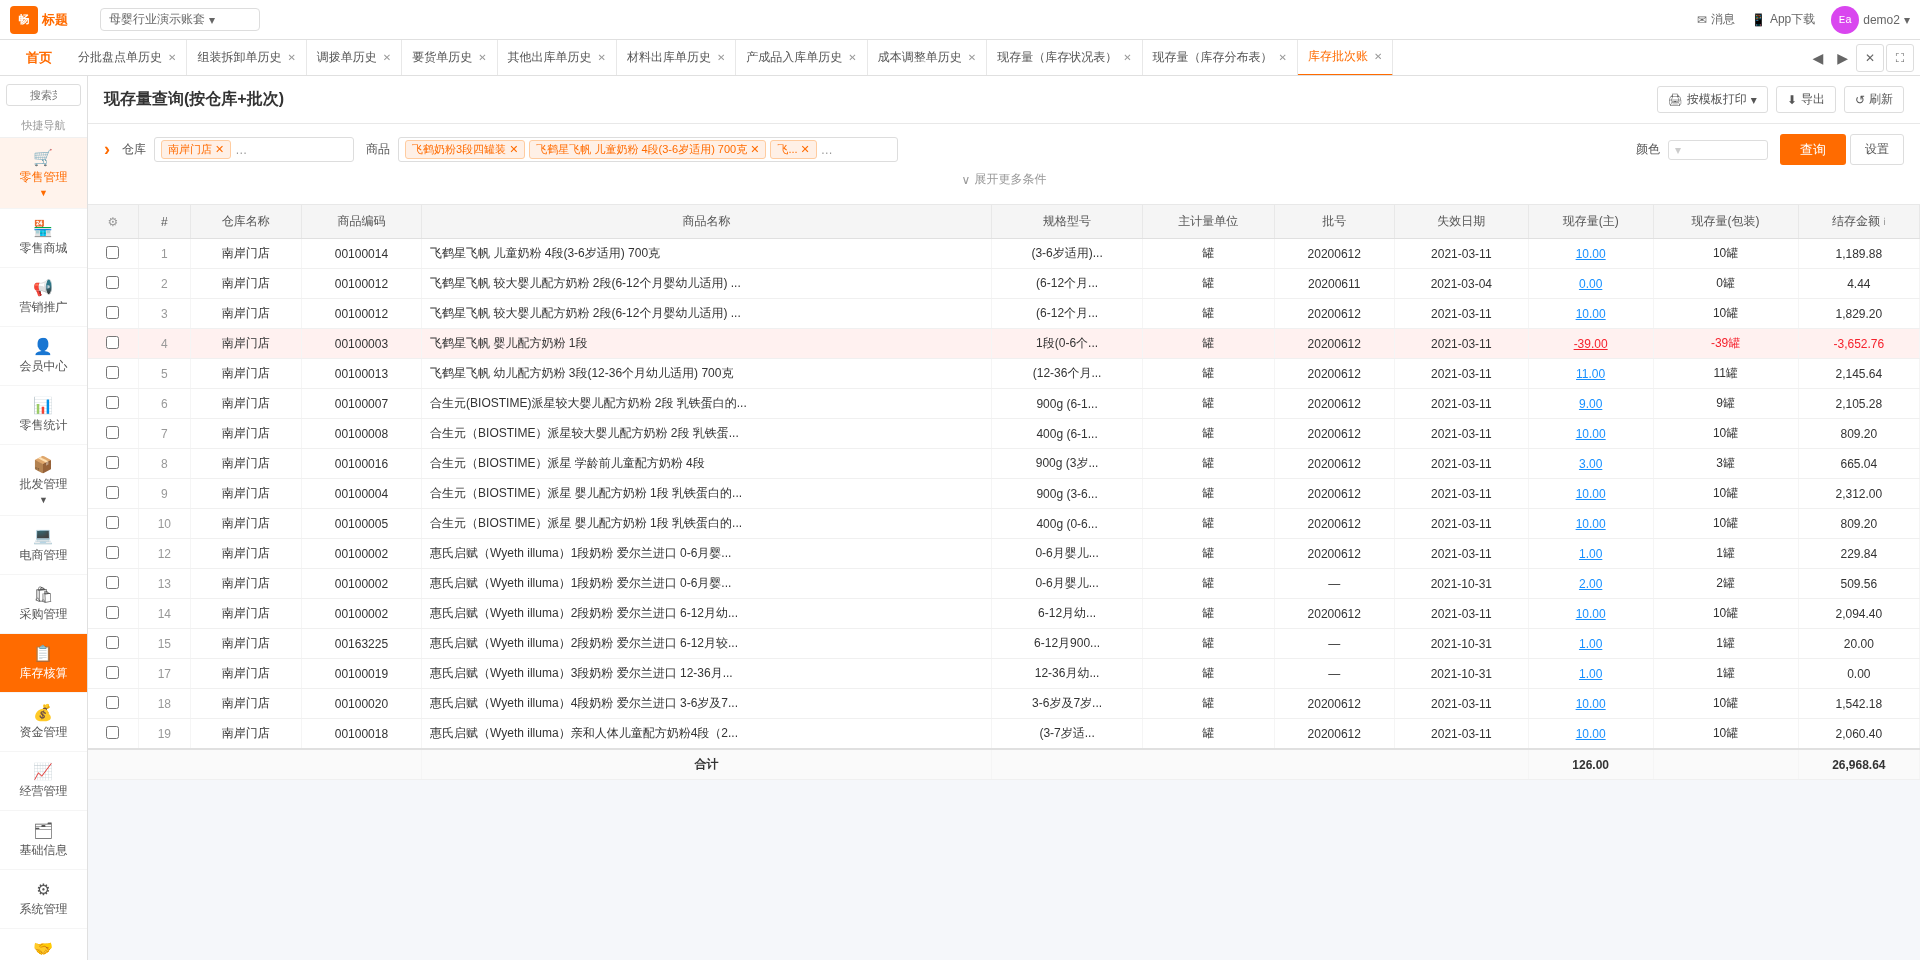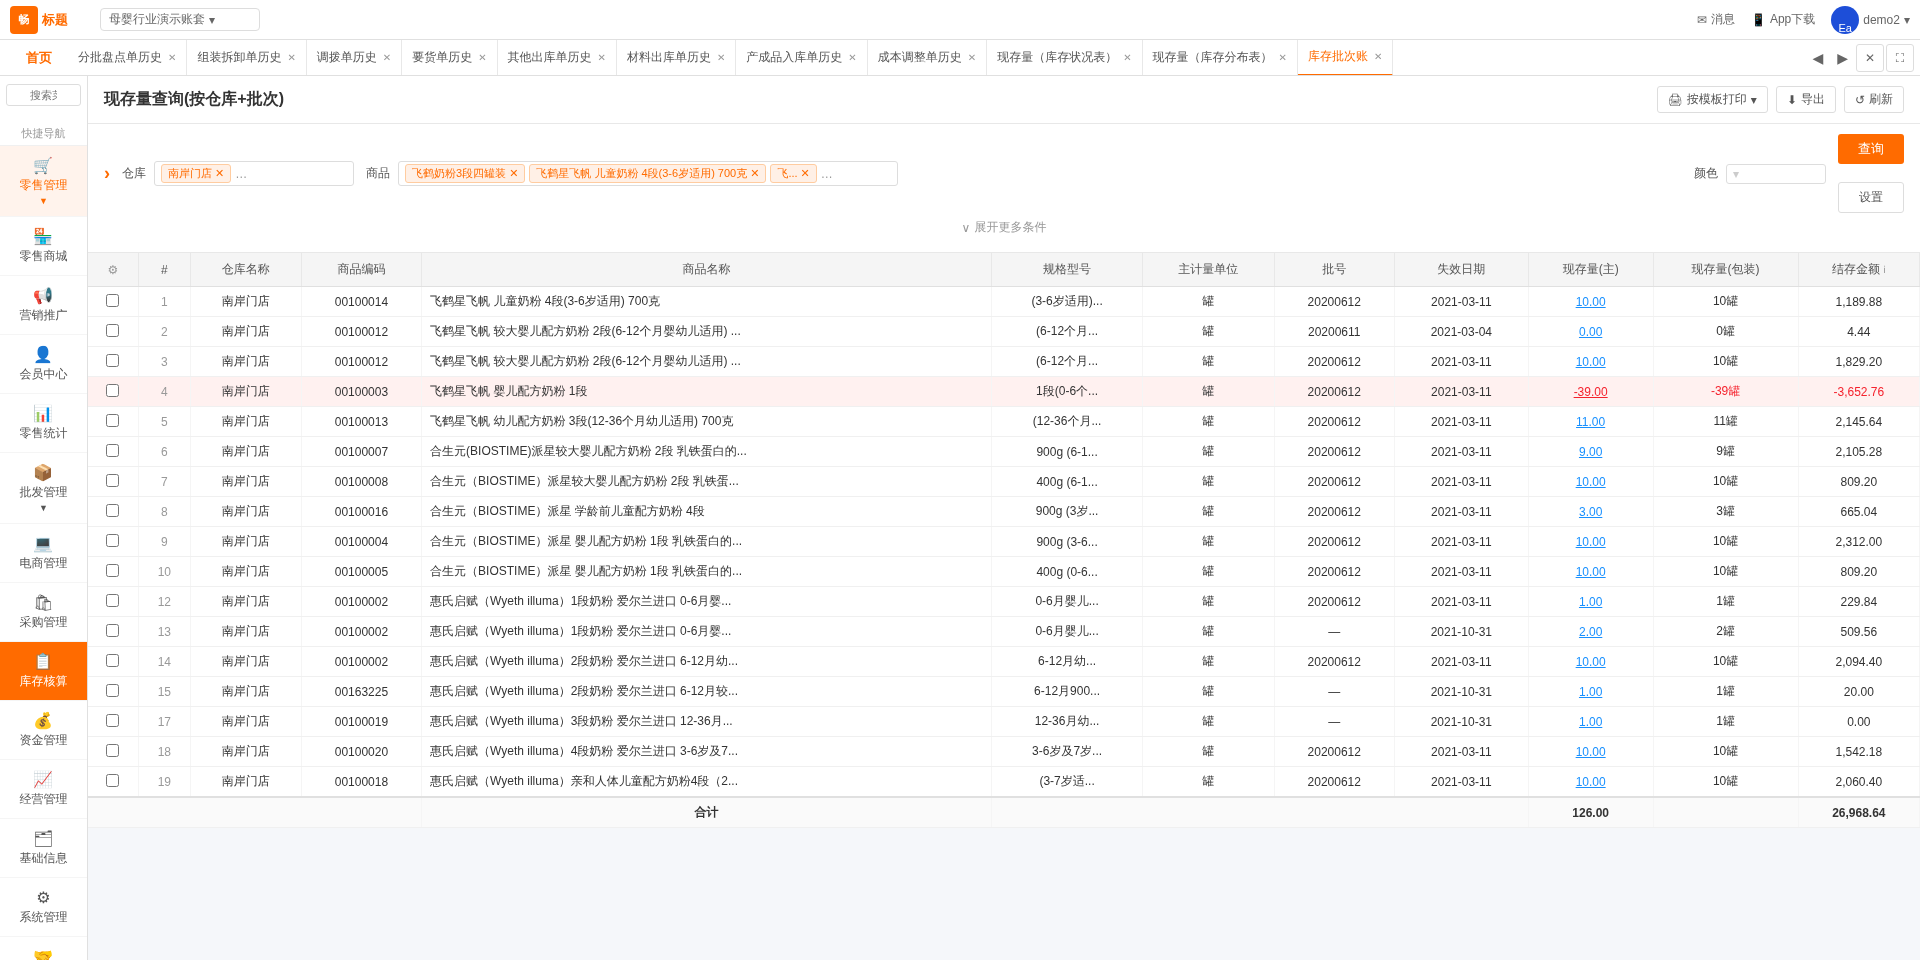--- a/index.html
+++ b/index.html
@@ -8,21 +8,21 @@
     
     .top-bar {
       display: flex; align-items: center; background: #fff; height: 40px;
       border-bottom: 1px solid #e0e0e0; padding: 0 10px; gap: 10px;
     }
     .logo { display: flex; align-items: center; gap: 4px; color: #ff6b00; font-size: 13px; font-weight: bold; min-width: 80px; }
     .logo-icon { width: 28px; height: 28px; background: #ff6b00; border-radius: 4px; display: flex; align-items: center; justify-content: center; color: #fff; font-size: 11px; }
     .industry-selector { display: flex; align-items: center; gap: 4px; border: 1px solid #ddd; border-radius: 4px; padding: 2px 8px; cursor: pointer; color: #666; font-size: 12px; min-width: 160px; }
     .top-right { margin-left: auto; display: flex; align-items: center; gap: 16px; }
     .top-right-item { display: flex; align-items: center; gap: 4px; color: #666; cursor: pointer; font-size: 12px; }
-    .avatar { width: 28px; height: 28px; border-radius: 50%; background: #1d4ed8; display: flex; align-items: flex-end; justify-content: center; color: #fff; font-size: 11px; }
+    .avatar { width: 28px; height: 28px; border-radius: 50%; background: #d946ef; display: flex; align-items: center; justify-content: center; color: #fff; font-size: 11px; font-family: Liberation Mono, monospace; }
 
     
     .tab-bar {
       display: flex; align-items: center; background: #fff; height: 36px;
       border-bottom: 1px solid #e0e0e0; padding: 0 0 0 10px; overflow: hidden;
     }
     .tab-home { padding: 0 16px; color: #ff6b00; font-size: 13px; font-weight: bold; cursor: pointer; line-height: 36px; }
     .tab-item {
       display: flex; align-items: center; padding: 0 10px; height: 36px;
       border-right: 1px solid #e8e8e8; font-size: 12px; color: #555; cursor: pointer;
@@ -34,21 +34,21 @@
     .tab-actions { display: flex; align-items: center; margin-left: auto; gap: 2px; padding-right: 6px; }
     .tab-action-btn { width: 28px; height: 28px; display: flex; align-items: center; justify-content: center; cursor: pointer; color: #666; border: 1px solid #ddd; border-radius: 3px; font-size: 12px; }
 
     
     .main-layout { display: flex; height: calc(100vh - 76px); }
 
     
     .sidebar { width: 88px; background: #fff; border-right: 1px solid #e0e0e0; display: flex; flex-direction: column; overflow-y: auto; }
     .sidebar-search { padding: 8px 6px; }
     .sidebar-search-box { width: 100%; border: 1px solid #ddd; border-radius: 3px; padding: 4px 23px; font-size: 11px; color: #999; }
-    .sidebar-quick { text-align: center; padding: 4px; color: #999; font-size: 11px; cursor: pointer; border-bottom: 1px solid #f0f0f0; margin-top: 8px; }
+    .sidebar-quick { text-align: center; padding: 4px; color: #999; font-size: 11px; cursor: pointer; border-bottom: 1px solid #f0f0f0; }
     .sidebar-menu-item {
       padding: 10px 6px; text-align: center; font-size: 12px; color: #555;
       cursor: pointer; border-bottom: 1px solid #f5f5f5; display: flex; flex-direction: column;
       align-items: center; gap: 2px;
     }
     .sidebar-menu-item.active { background: #ff6b00; color: #fff; }
     .sidebar-menu-item .menu-icon { font-size: 16px; }
 
     
     .content { flex: 1; display: flex; flex-direction: column; overflow: hidden; background: #f5f7fa; }
@@ -72,21 +72,21 @@
     .filter-tag-container { display: flex; flex-wrap: wrap; gap: 4px; flex: 1; border: 1px solid #ddd; border-radius: 3px; padding: 2px 6px; min-width: 200px; align-items: center; }
     .filter-tag { background: #fff0e6; color: #ff6b00; border: 1px solid #ffcca0; border-radius: 3px; padding: 1px 6px; font-size: 11px; display: flex; align-items: center; gap: 3px; }
     .filter-tag-close { cursor: pointer; color: #ff6b00; }
     .filter-more-btn { color: #999; cursor: pointer; font-size: 12px; }
     .filter-tags-wide { border: 1px solid #ddd; border-radius: 3px; padding: 2px 6px; min-width: 500px; display: flex; align-items: center; gap: 4px; flex-wrap: wrap; }
     .expand-more { text-align: center; color: #999; font-size: 12px; padding: 6px 0; cursor: pointer; display: flex; align-items: center; justify-content: center; gap: 4px; }
 
     
     .search-btn { background: #ff6b00; color: #fff; border: none; border-radius: 3px; padding: 6px 20px; cursor: pointer; font-size: 13px; }
     .set-btn { background: #fff; color: #555; border: 1px solid #ddd; border-radius: 3px; padding: 6px 14px; cursor: pointer; font-size: 12px; }
-    .btn-group { display: flex; flex-direction: column; gap: 18px; }
+    .btn-group { display: flex; flex-direction: row; gap: 4px; }
 
     
     .table-container { flex: 1; overflow: auto; padding: 0 0 0 0; }
     table { width: 100%; border-collapse: collapse; background: #fff; }
     thead tr { background: #f5f5f5; }
     th { padding: 8px 8px; font-size: 12px; color: #555; font-weight: normal; border-bottom: 1px solid #e0e0e0; border-right: 1px solid #e8e8e8; text-align: center; white-space: nowrap; }
     td { padding: 6px 8px; font-size: 12px; color: #333; border-bottom: 1px solid #f0f0f0; border-right: 1px solid #f5f5f5; text-align: center; white-space: nowrap; }
     .td-left { text-align: left; }
     .td-number { color: #1890ff; text-decoration: underline; cursor: pointer; }
     .td-number-red { color: #f5222d; text-decoration: underline; cursor: pointer; }

